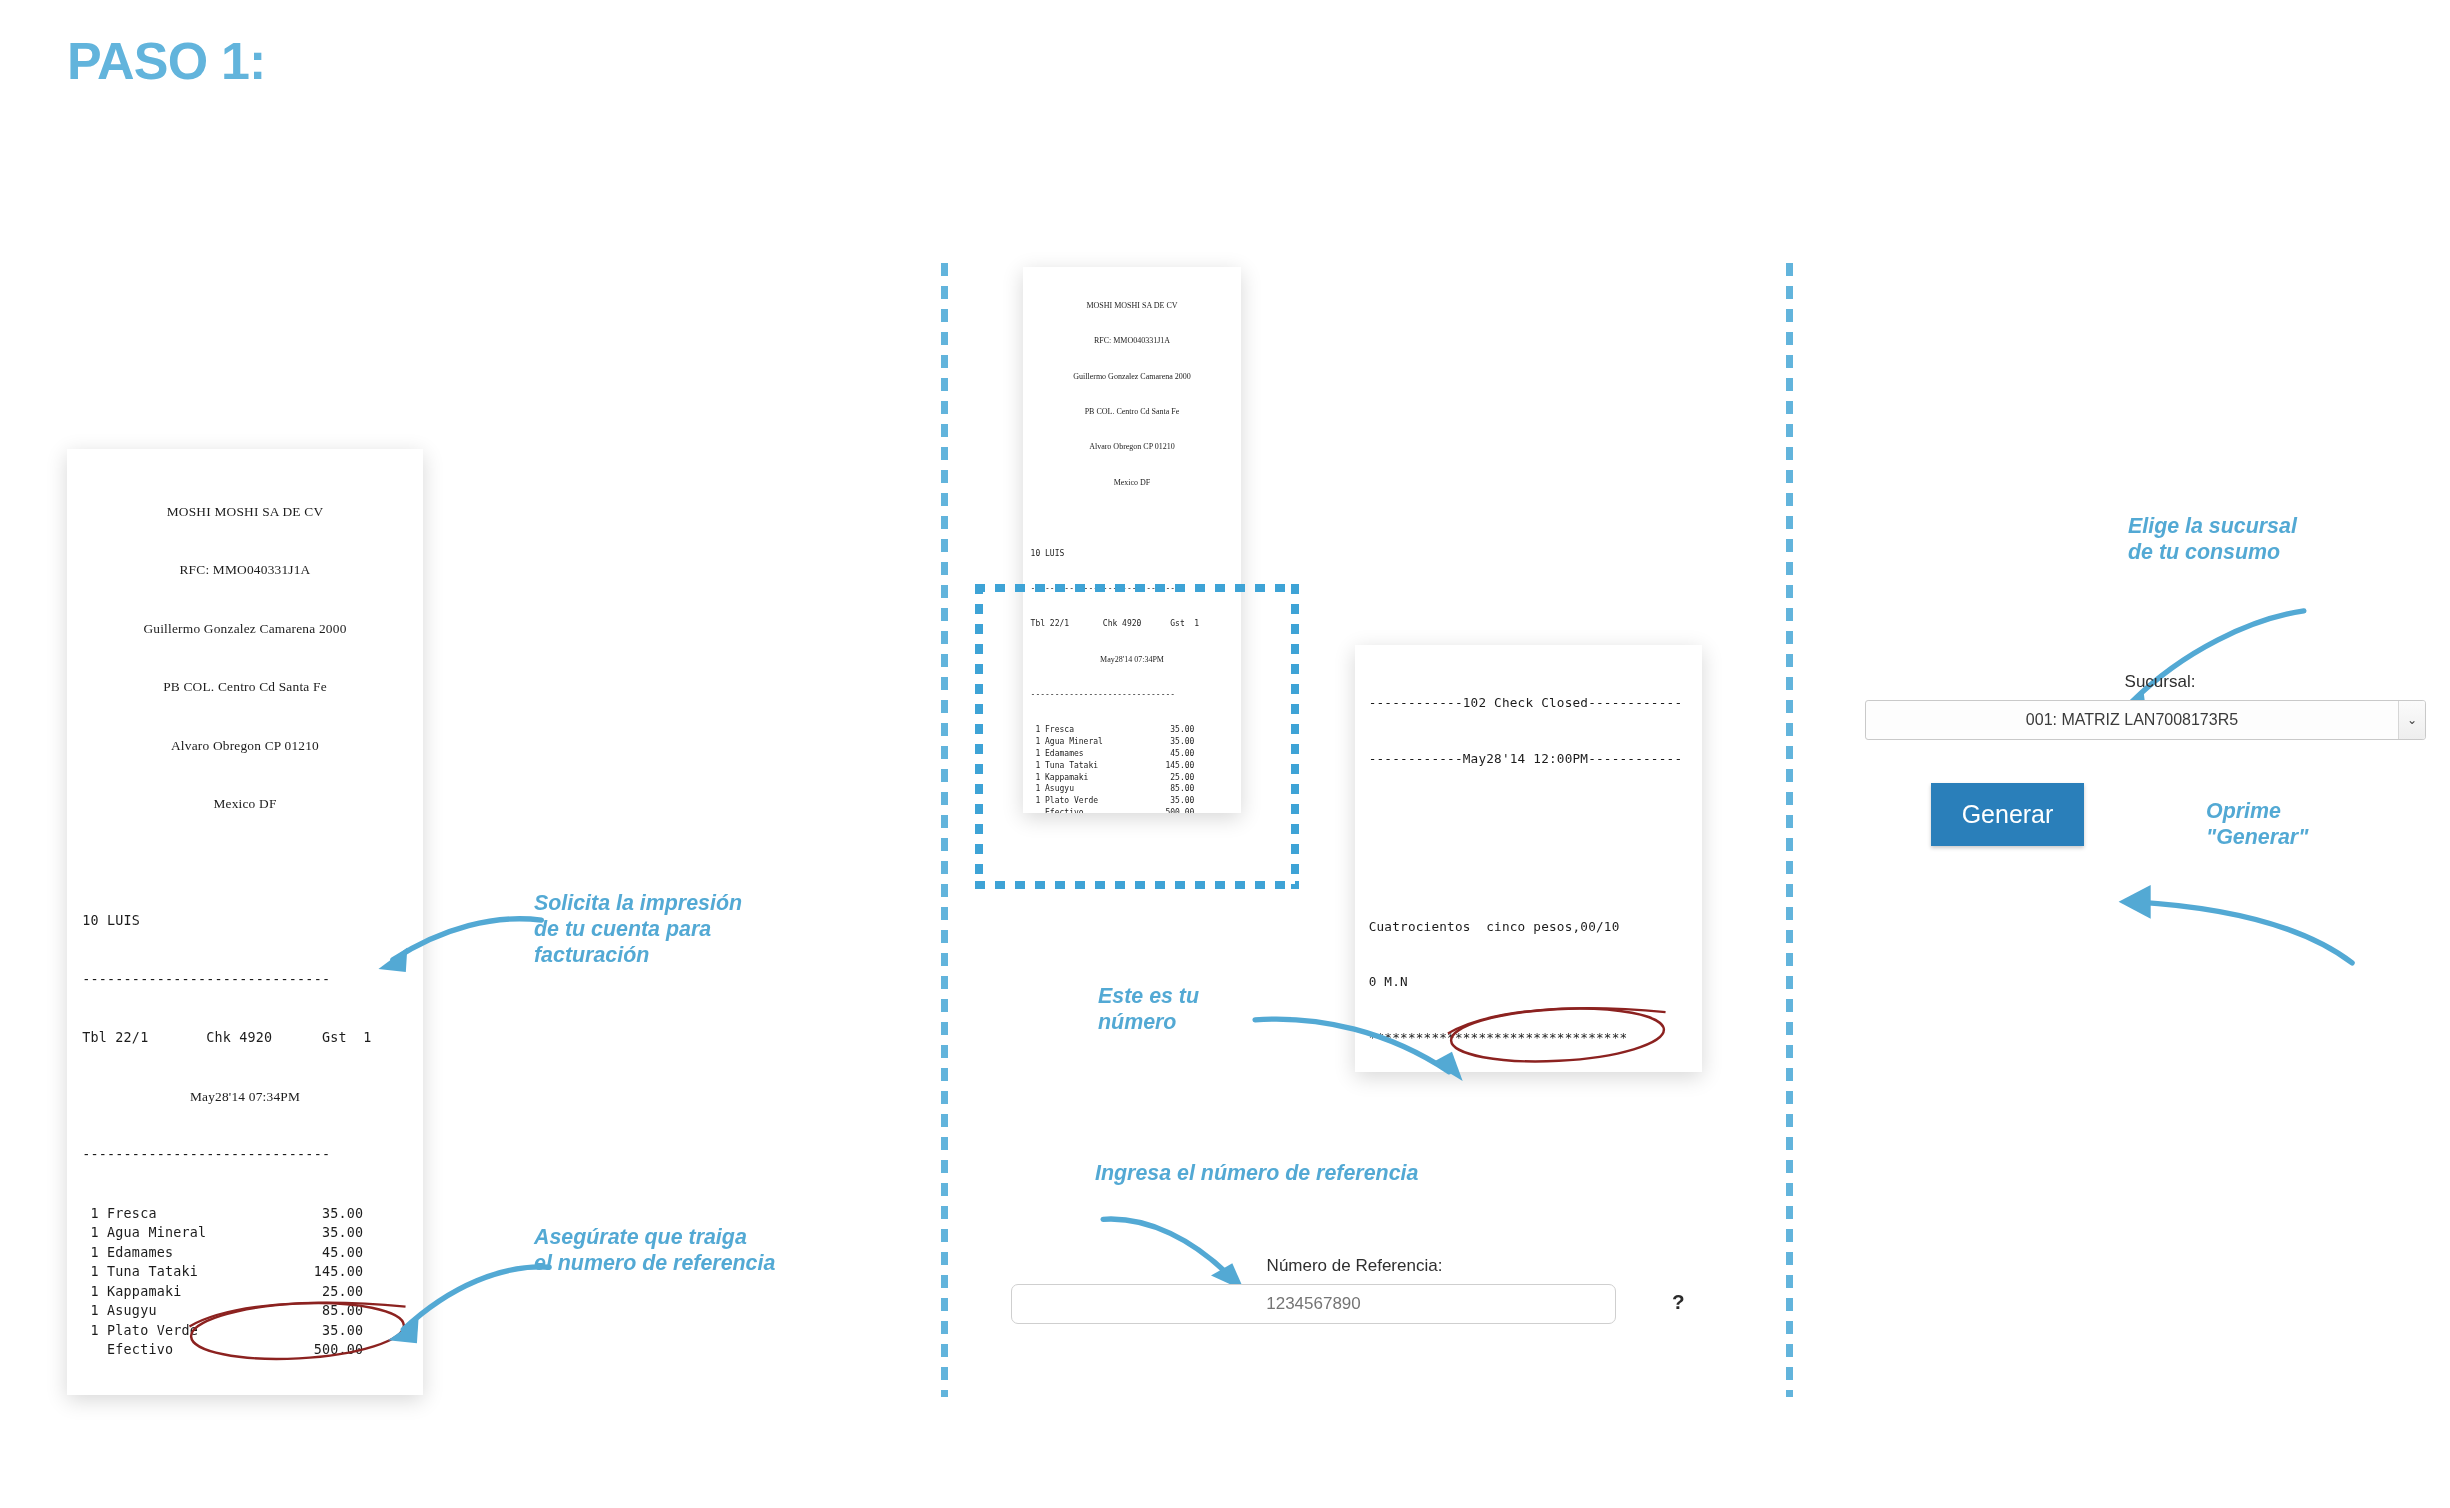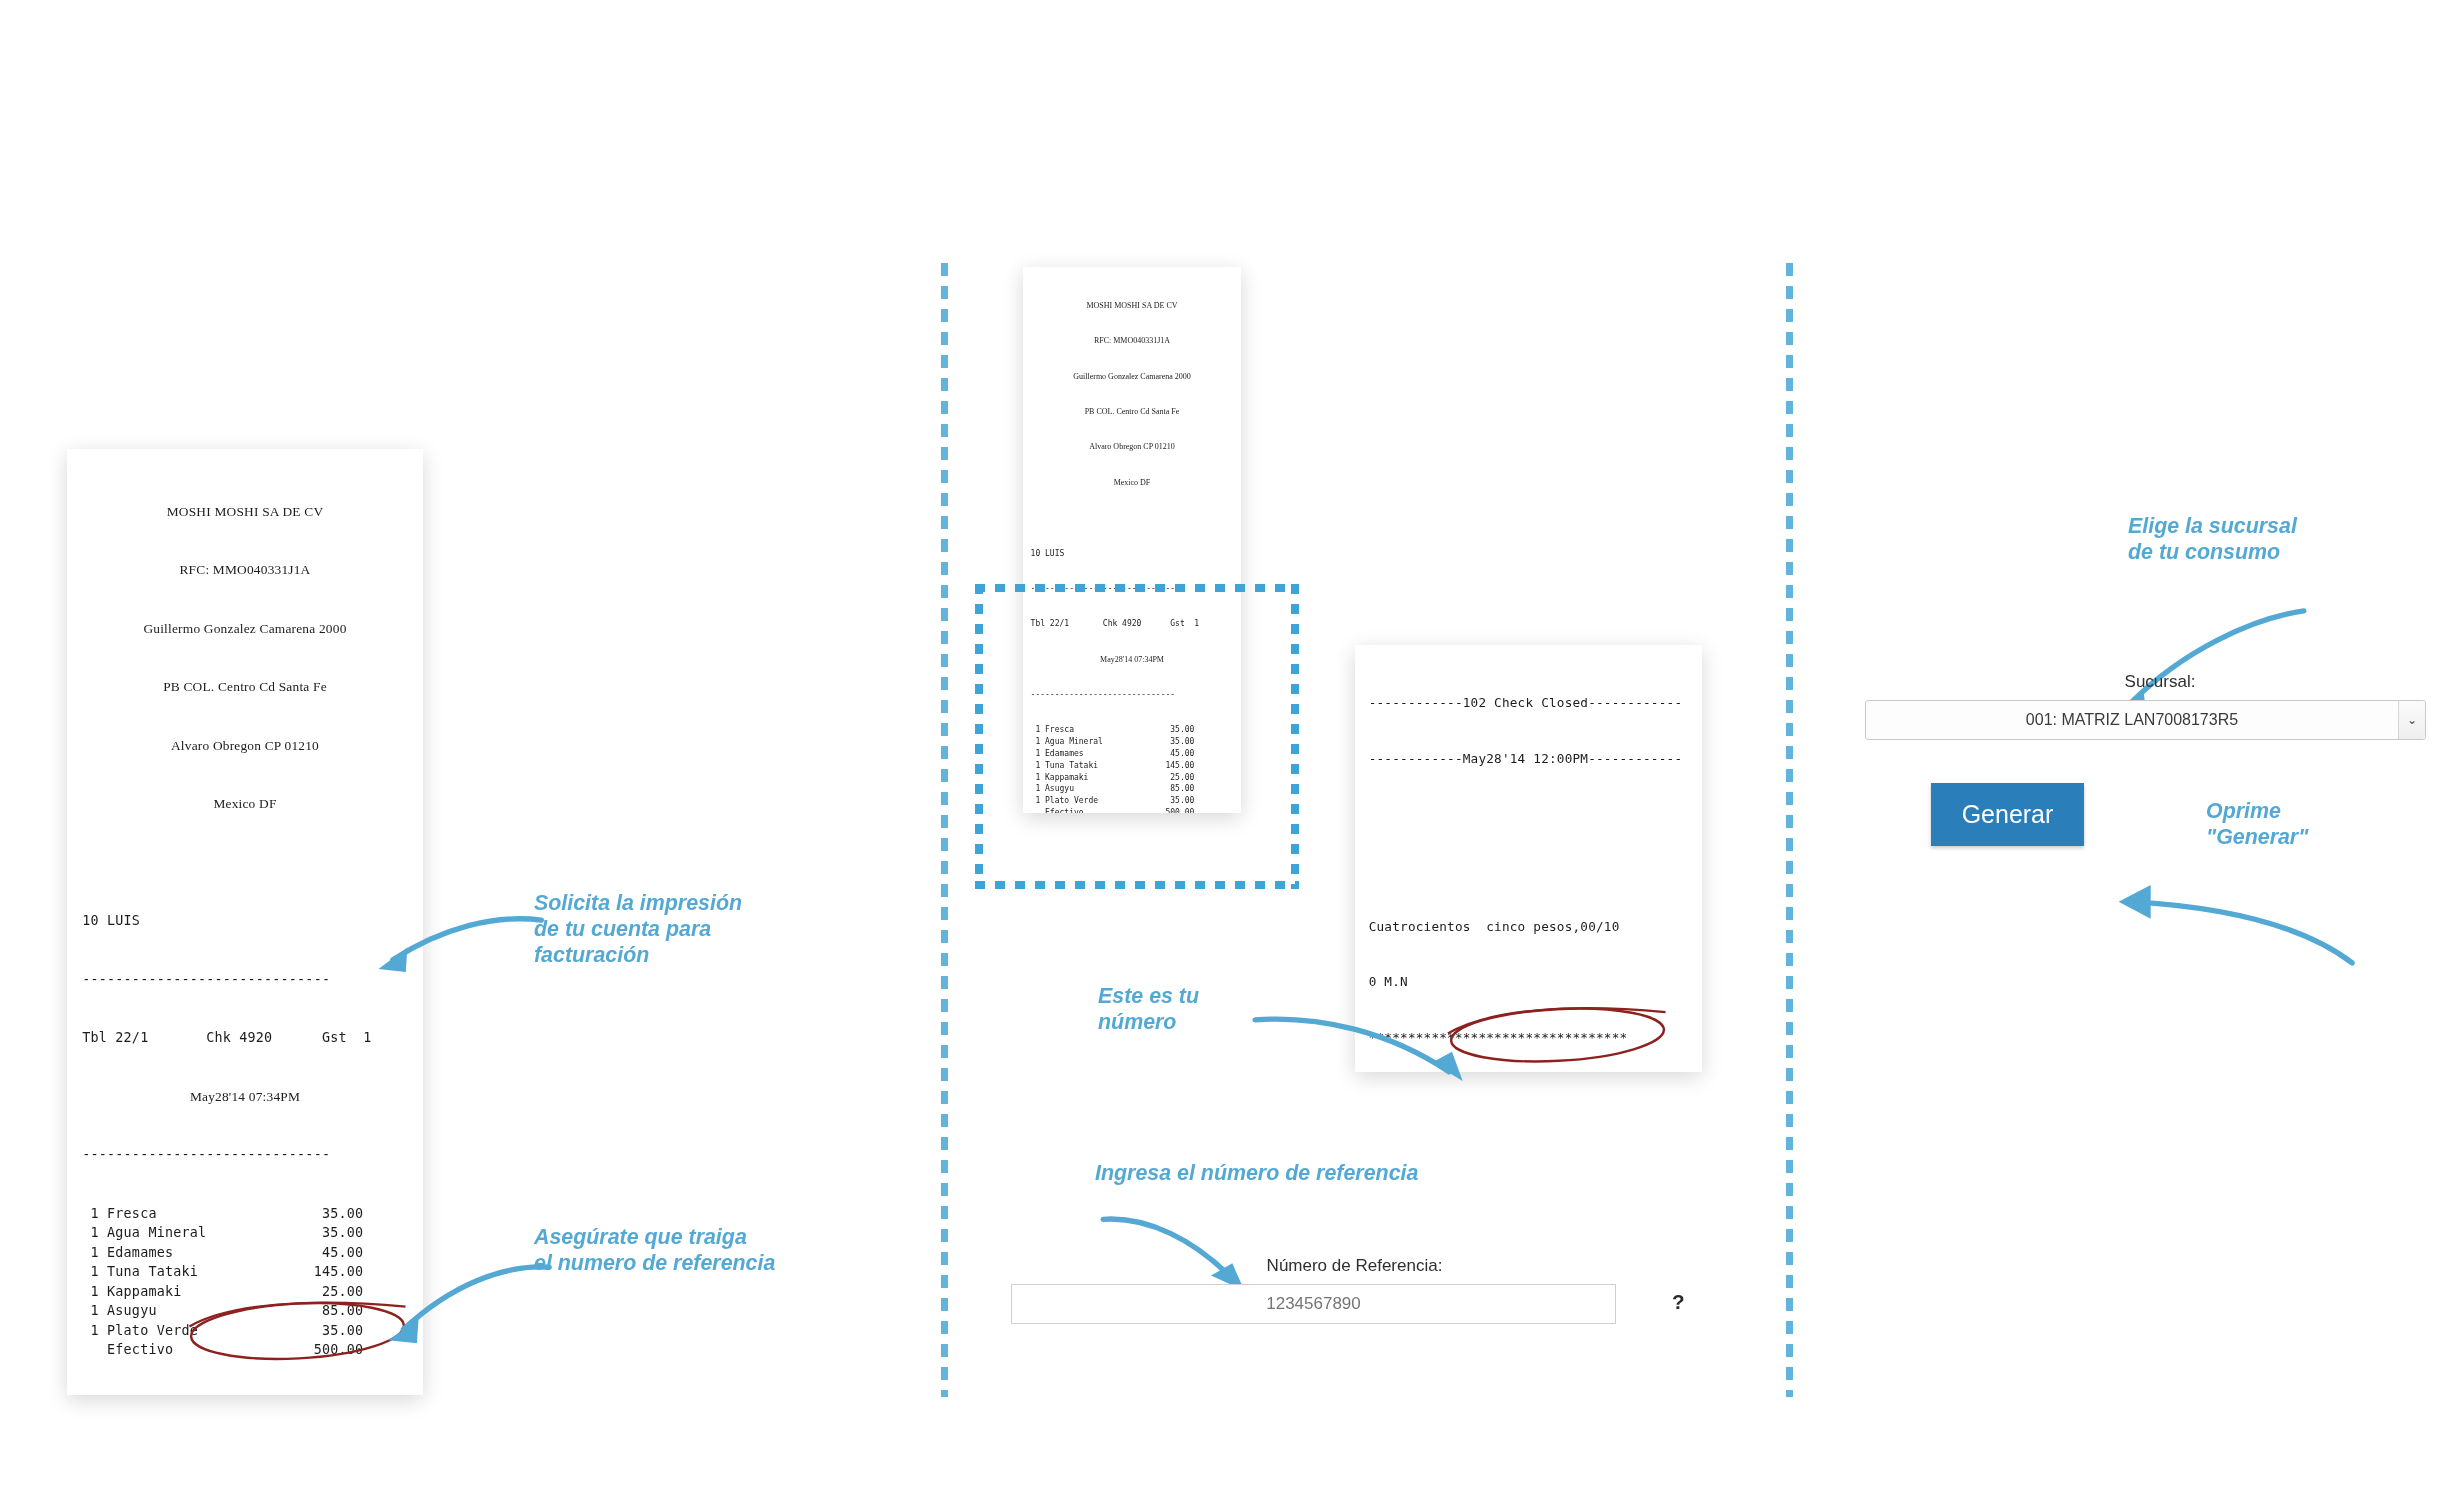--- a/index.html
+++ b/index.html
@@ -167,40 +167,41 @@
     box-shadow: 0 1.5px 3.8px rgba(0,0,0,0.22);
   }
 
   #referencia-label { position: absolute; left: 1011px; top: 1256px; width: 687px; }
   #referencia-input {
     position: absolute;
     left: 1011px; top: 1284px;
     width: 605px; height: 40px;
     box-sizing: border-box;
     border: 0.8px solid #cfcfcf;
-    border-radius: 0;
+    border-radius: 7px;
     background: #ffffff;
     font-family: "Liberation Sans", sans-serif;
     font-size: 17px;
     color: #6d6d6d;
     text-align: center;
   }
   #referencia-help {
     position: absolute;
     left: 1672px; top: 1290px;
     font-size: 20.6px;
     font-weight: bold;
     color: #2b2b2b;
     cursor: pointer;
   }
 </style>
 </head>
 <body>
 
 <div id="header">
+  <div id="step-title">PASO 1:</div>
 </div>
 
 <div class="divider" id="divider-left"></div>
 <div class="divider" id="divider-right"></div>
 
 <div class="receipt" id="receipt-main">
   <span class="rline center">MOSHI MOSHI SA DE CV</span>
   <span class="rline center">RFC: MMO040331J1A</span>
   <span class="rline center">Guillermo Gonzalez Camarena 2000</span>
   <span class="rline center">PB COL. Centro Cd Santa Fe</span>

